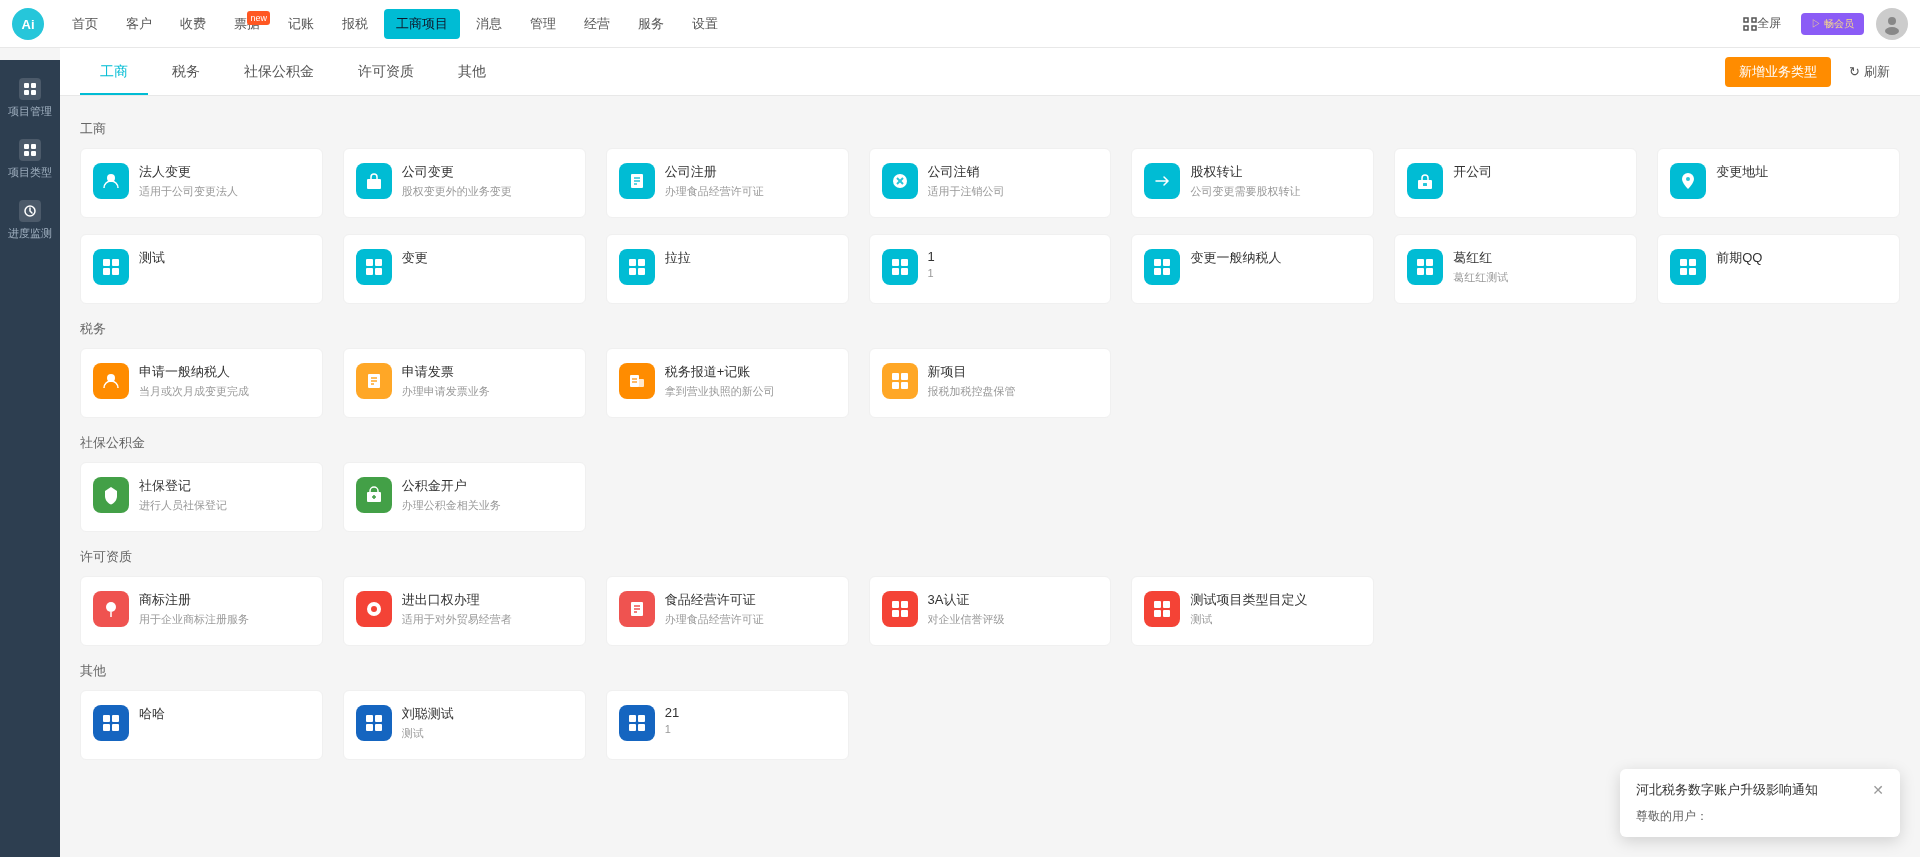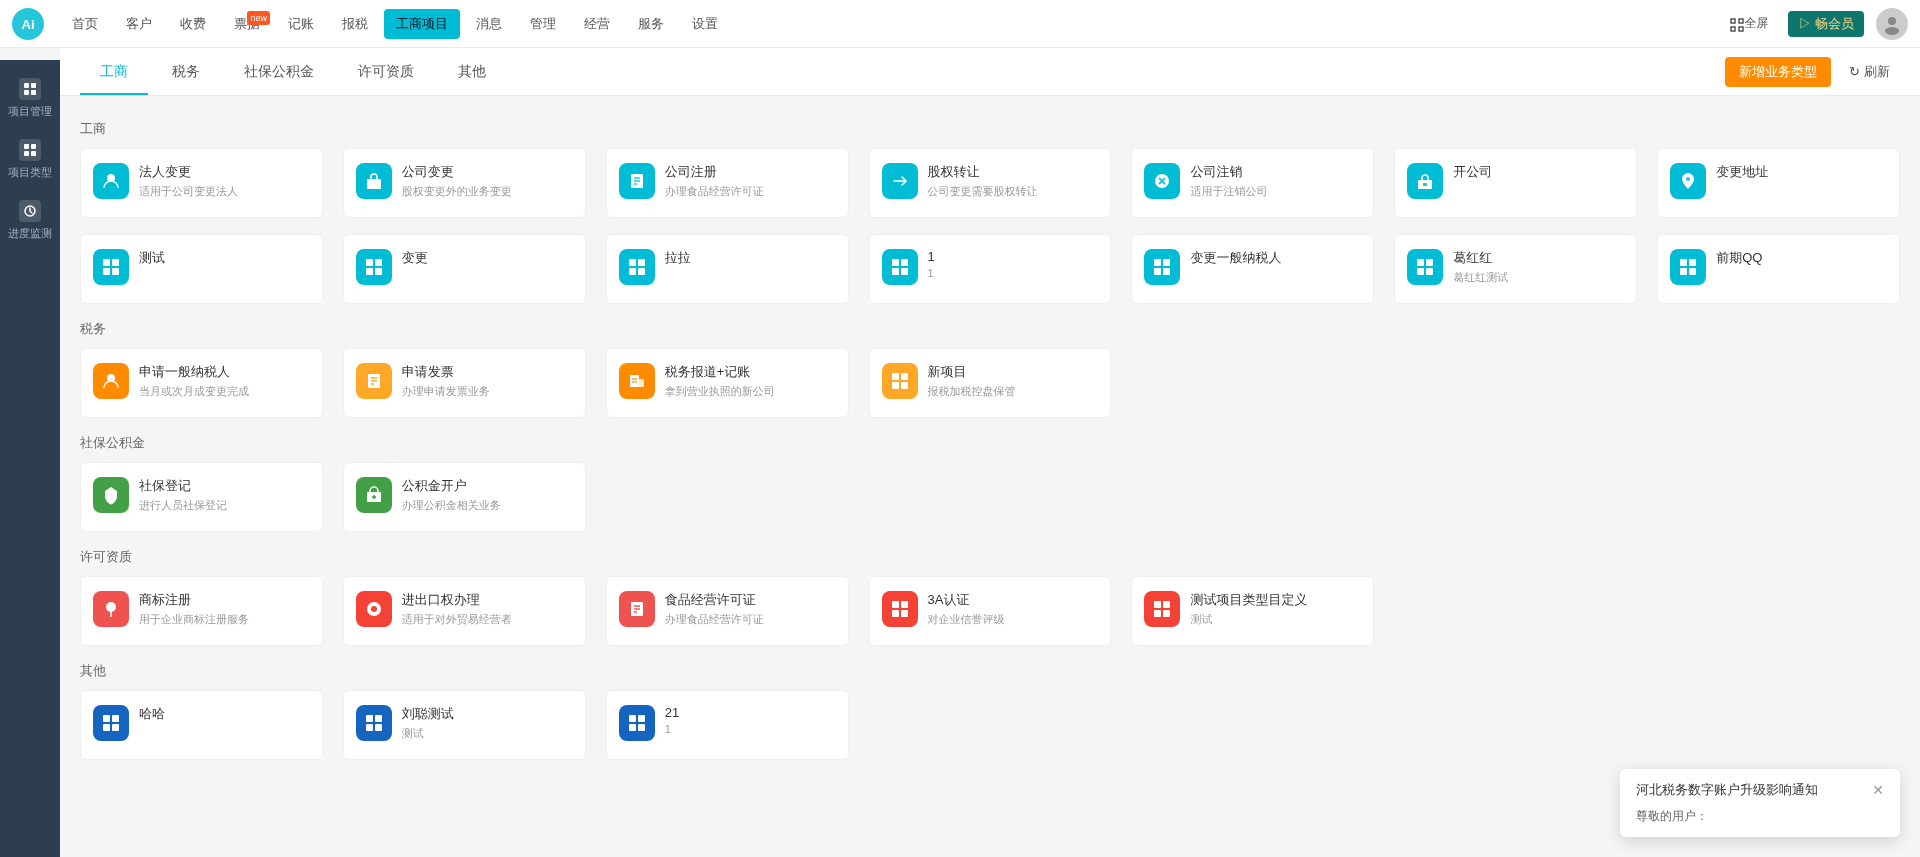--- a/index.html
+++ b/index.html
@@ -57,34 +57,34 @@
       border-radius: 3px;
       line-height: 14px;
     }
     .nav-right {
       display: flex;
       align-items: center;
       gap: 12px;
     }
     .nav-right-btn {
       display: flex;
-      align-items: flex-end;
+      align-items: center;
       gap: 0;
       font-size: 12px;
       color: #555;
       cursor: pointer;
       padding: 4px 8px;
       border-radius: 4px;
     }
     .vip-btn {
-      background: #0f766e;
+      background: #8b5cf6;
       color: #f5d78a;
       border-radius: 4px;
       padding: 4px 10px;
-      font-size: 13px;
+      font-size: 10px;
       cursor: pointer;
     }
     .avatar {
       width: 32px;
       height: 32px;
       border-radius: 50%;
       background: #ccc;
       display: flex;
       align-items: center;
       justify-content: center;
@@ -441,40 +441,40 @@
           </div>
           <div class="card-info">
             <div class="card-name">公司注册</div>
             <div class="card-desc">办理食品经营许可证</div>
           </div>
         </div>
 
         <div class="card">
           <div class="card-icon icon-teal">
             <svg width="20" height="20" viewBox="0 0 20 20" fill="white" xmlns="http://www.w3.org/2000/svg">
-              <path d="M4 10h12M12 6l4 4-4 4" stroke="white" stroke-width="1.5" fill="none" stroke-linecap="round"></path>
-            </svg>
-          </div>
-          <div class="card-info">
-            <div class="card-name">股权转让</div>
-            <div class="card-desc">公司变更需要股权转让</div>
-          </div>
-        </div>
-
-        <div class="card">
-          <div class="card-icon icon-teal">
-            <svg width="20" height="20" viewBox="0 0 20 20" fill="white" xmlns="http://www.w3.org/2000/svg">
               <circle cx="10" cy="10" r="7" fill="white"></circle>
               <line x1="7" y1="7" x2="13" y2="13" stroke="#26c6da" stroke-width="2"></line>
               <line x1="13" y1="7" x2="7" y2="13" stroke="#26c6da" stroke-width="2"></line>
             </svg>
           </div>
           <div class="card-info">
             <div class="card-name">公司注销</div>
             <div class="card-desc">适用于注销公司</div>
+          </div>
+        </div>
+
+        <div class="card">
+          <div class="card-icon icon-teal">
+            <svg width="20" height="20" viewBox="0 0 20 20" fill="white" xmlns="http://www.w3.org/2000/svg">
+              <path d="M4 10h12M12 6l4 4-4 4" stroke="white" stroke-width="1.5" fill="none" stroke-linecap="round"></path>
+            </svg>
+          </div>
+          <div class="card-info">
+            <div class="card-name">股权转让</div>
+            <div class="card-desc">公司变更需要股权转让</div>
           </div>
         </div>
 
         <div class="card">
           <div class="card-icon icon-teal">
             <svg width="20" height="20" viewBox="0 0 20 20" fill="white" xmlns="http://www.w3.org/2000/svg">
               <rect x="3" y="9" width="14" height="9" rx="1" fill="white"></rect>
               <path d="M7 9V7a3 3 0 016 0v2" stroke="white" stroke-width="1.5" fill="none"></path>
               <rect x="8" y="12" width="4" height="3" rx="0.5" fill="#26c6da"></rect>
             </svg>

